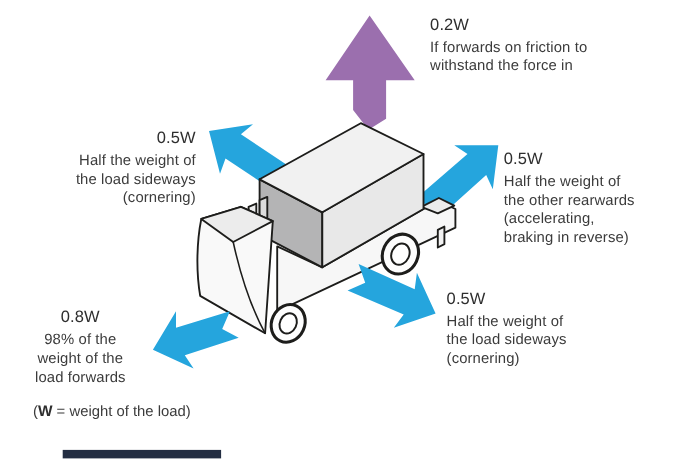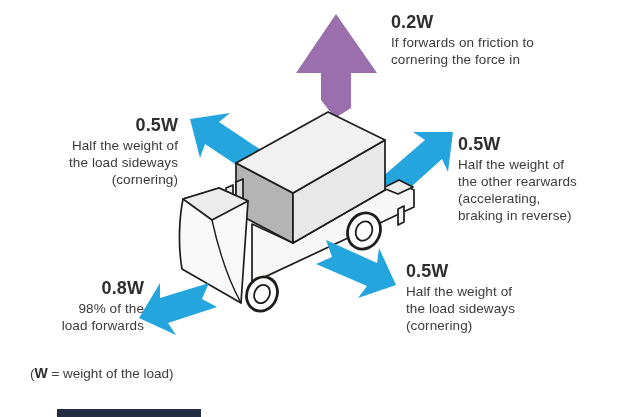--- a/index.html
+++ b/index.html
@@ -2,27 +2,27 @@
 <html><head>
 <meta charset="utf-8">
 <style>
   html,body{margin:0;padding:0;background:#ffffff;}
   .canvas{
     position:relative;width:625px;height:417px;background:#ffffff;overflow:hidden;
     font-family:"Liberation Sans",sans-serif;color:#3b3b3b;
   }
   .canvas svg{position:absolute;left:0;top:0;}
   .lbl{position:absolute;font-size:13.5px;line-height:17px;letter-spacing:.1px;}
-  .lbl .val{font-size:18px;font-weight:700;color:#2e2e2e;margin-bottom:3px;}
+  .lbl .val{font-size:15px;font-weight:400;color:#2e2e2e;margin-bottom:3px;}
   .ra{text-align:right;}
   #lbl-up{left:391px;top:14px;width:175px;}
   #lbl-left{left:28px;top:117px;width:150px;}
   #lbl-right{left:458px;top:136px;width:155px;}
   #lbl-br{left:406px;top:263px;width:155px;}
-  #lbl-bl{left:34px;top:280px;width:110px;}
+  #lbl-bl{left:18px;top:280px;width:110px;text-align:center;}
   .footnote{position:absolute;left:30px;top:365px;font-size:13.5px;color:#3b3b3b;}
   .footnote b{font-size:14px;color:#2e2e2e;}
   .artifact{position:absolute;left:57px;top:409px;width:144px;height:8px;background:#232e42;}
 </style>
 </head>
 <body>
 
 <div class="canvas">
 
   <svg width="625" height="417" viewBox="0 0 625 417">
@@ -53,21 +53,21 @@
       <path stroke-width="1.4" d="M212,220 C219,252 229,281 241,303"></path>
     </g>
 
     <polygon points="326,240 377,263 379,248 396,285 358,298 367,286 316,264 332,257" fill="#25a5dd"></polygon>
     <polygon points="217,307 168,323 176,335 139,318 160,283 160,298 209,283 202,299" fill="#25a5dd"></polygon>
   </svg>
 
   <div class="lbl" id="lbl-up">
     <div class="val">0.2W</div>
     <div>If forwards on friction to</div>
-    <div>cornering the force in</div>
+    <div>withstand the force in</div>
   </div>
 
   <div class="lbl ra" id="lbl-left">
     <div class="val">0.5W</div>
     <div>Half the weight of</div>
     <div>the load sideways</div>
     <div>(cornering)</div>
   </div>
 
   <div class="lbl" id="lbl-right">
@@ -81,20 +81,21 @@
   <div class="lbl" id="lbl-br">
     <div class="val">0.5W</div>
     <div>Half the weight of</div>
     <div>the load sideways</div>
     <div>(cornering)</div>
   </div>
 
   <div class="lbl ra" id="lbl-bl">
     <div class="val">0.8W</div>
     <div>98% of the</div>
+    <div>weight of the</div>
     <div>load forwards</div>
   </div>
 
   <div class="footnote">
     <span>(</span><b>W</b><span> = weight of the load)</span>
   </div>
 
   <div class="artifact"></div>
 </div>
 

